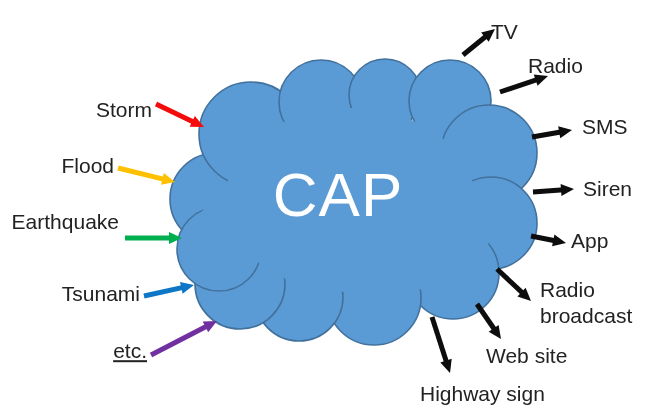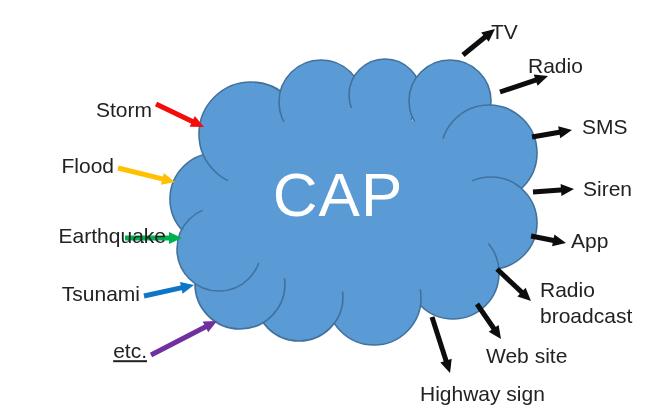--- a/index.html
+++ b/index.html
@@ -94,21 +94,21 @@
         <line x1="432" y1="317" x2="446.93990819586884" y2="363.47971438714734" stroke="#0d0d0d" stroke-width="5"></line>
         <polygon points="450,373 440.3097092869179,362.45968378577027 451.734052022341,358.78757362081285" fill="#0d0d0d"></polygon>
       </g>
   </svg>
 
   <div>
     <div class="cloud-label">CAP</div>
 
   <div class="label anchor-end" style="left: 152px; top: 110px;">Storm</div>
       <div class="label anchor-end" style="left: 114px; top: 166px;">Flood</div>
-      <div class="label anchor-end" style="left: 119px; top: 236px; margin-left: 47px;">Earthquake</div>
+      <div class="label anchor-end" style="left: 119px; top: 222px;">Earthquake</div>
       <div class="label anchor-end" style="left: 140px; top: 294px;">Tsunami</div>
       <div class="label anchor-end" style="left: 147px; top: 351px; text-decoration: underline;">etc.</div>
       <div class="label anchor-start" style="left: 491px; top: 32px;">TV</div>
       <div class="label anchor-start" style="left: 528px; top: 66px;">Radio</div>
       <div class="label anchor-start" style="left: 582px; top: 127px;">SMS</div>
       <div class="label anchor-start" style="left: 583px; top: 189px;">Siren</div>
       <div class="label anchor-start" style="left: 571px; top: 241px;">App</div>
       <div class="label anchor-start" style="left: 540px; top: 303px;">Radio
 broadcast</div>
       <div class="label anchor-start" style="left: 486px; top: 356px;">Web site</div>

